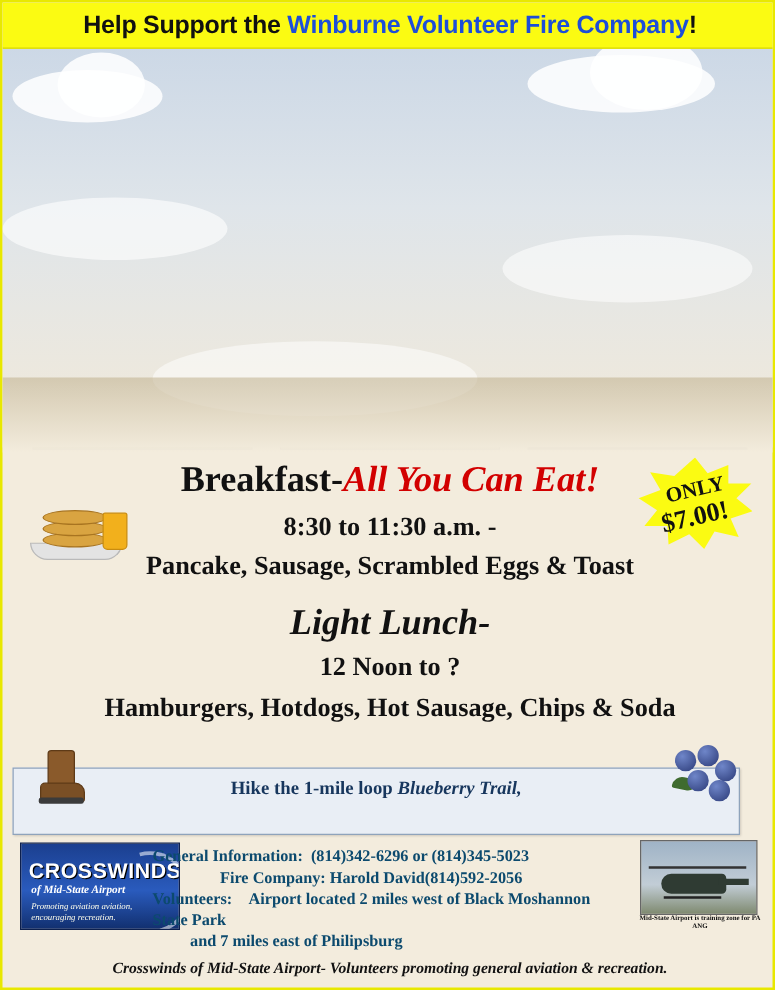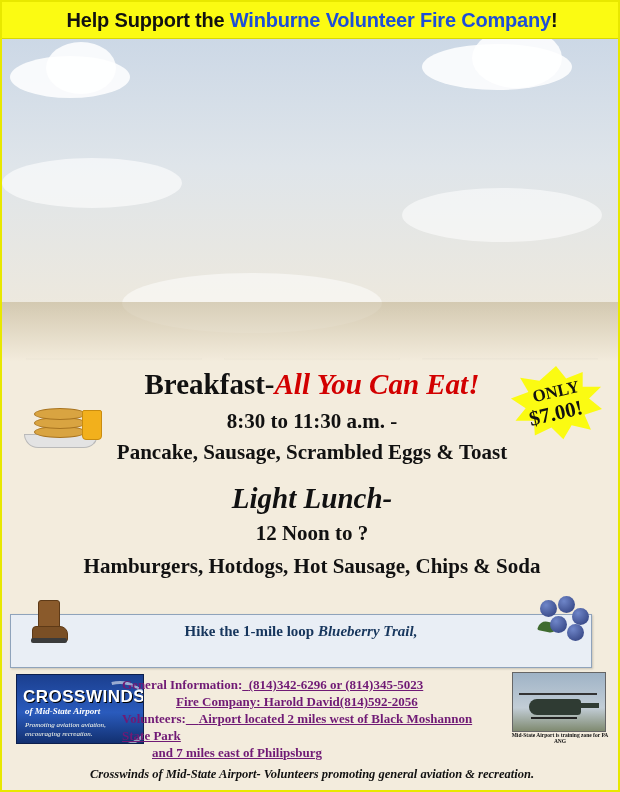--- a/index.html
+++ b/index.html
@@ -400,23 +400,22 @@
   .info {
     position: absolute;
     top: 660px; left: 0; width: 620px;
   }
   .info-rows {
     position: absolute;
     left: 120px; top: 14px;
     width: 360px;
     font-size: 13px;
     font-weight: bold;
-    color: #701a75;
+    color: #0c4a6e;
     line-height: 17px;
-    text-decoration: underline;
   }
   .info-rows .r { display: block; }
   .info-rows .indent1 { padding-left: 54px; }
   .info-rows .indent2 { padding-left: 30px; }
   .info-rows .lbl { display: inline-block; }
   
   .logo {
     position: absolute;
     left: 14px; top: 12px;
     width: 126px; height: 68px;

